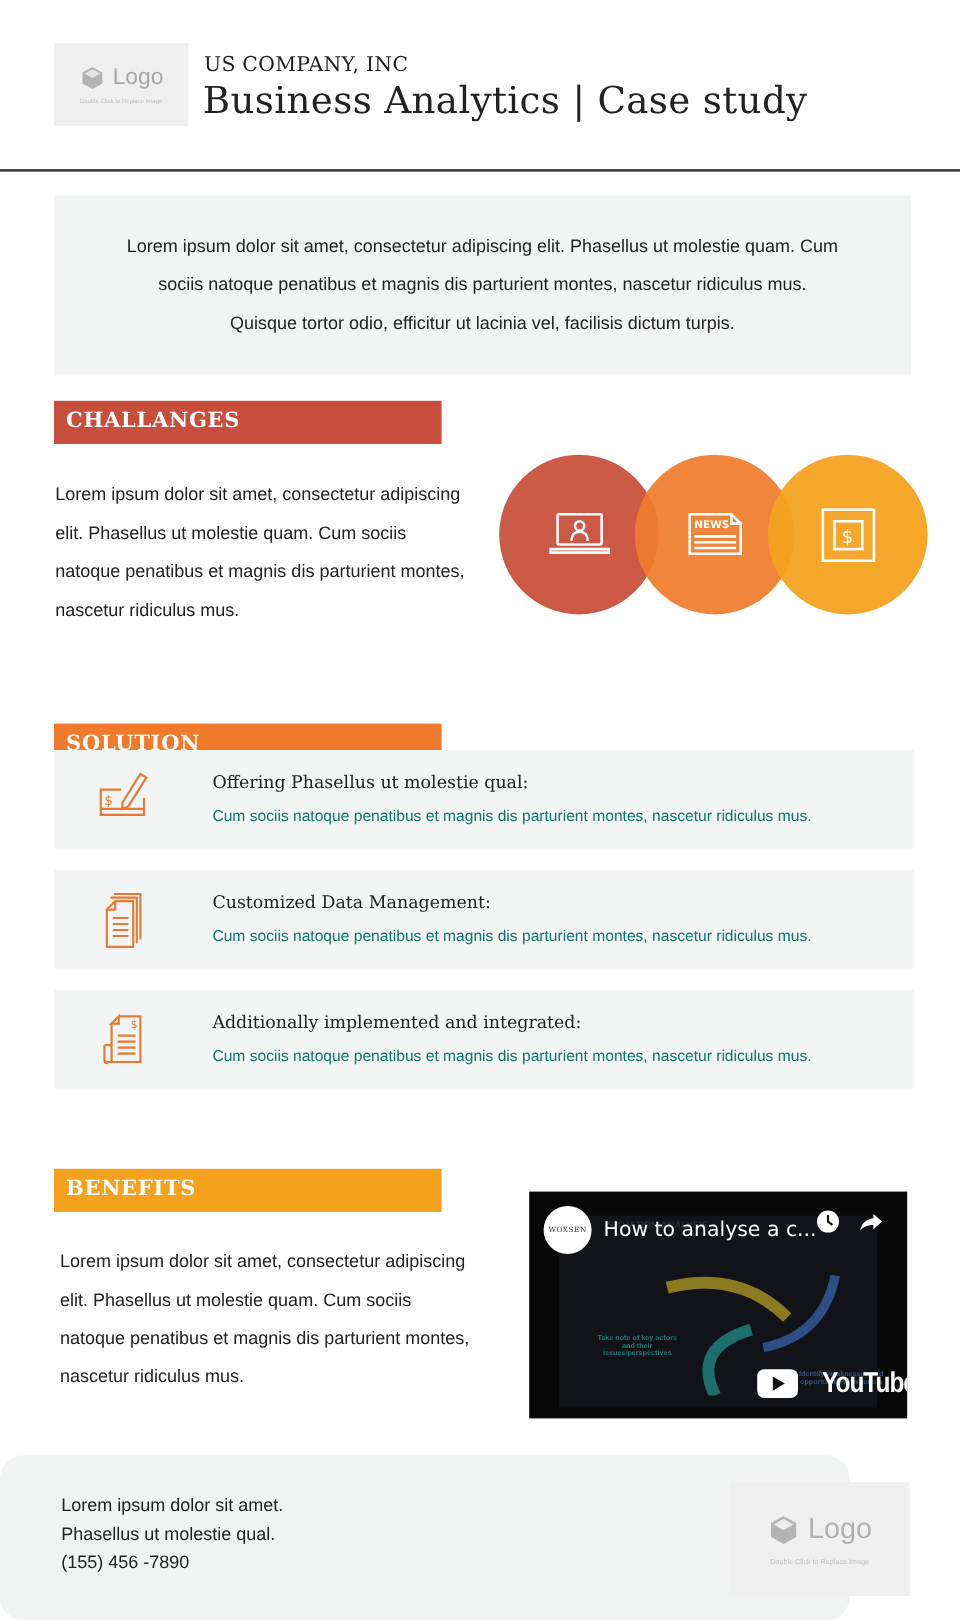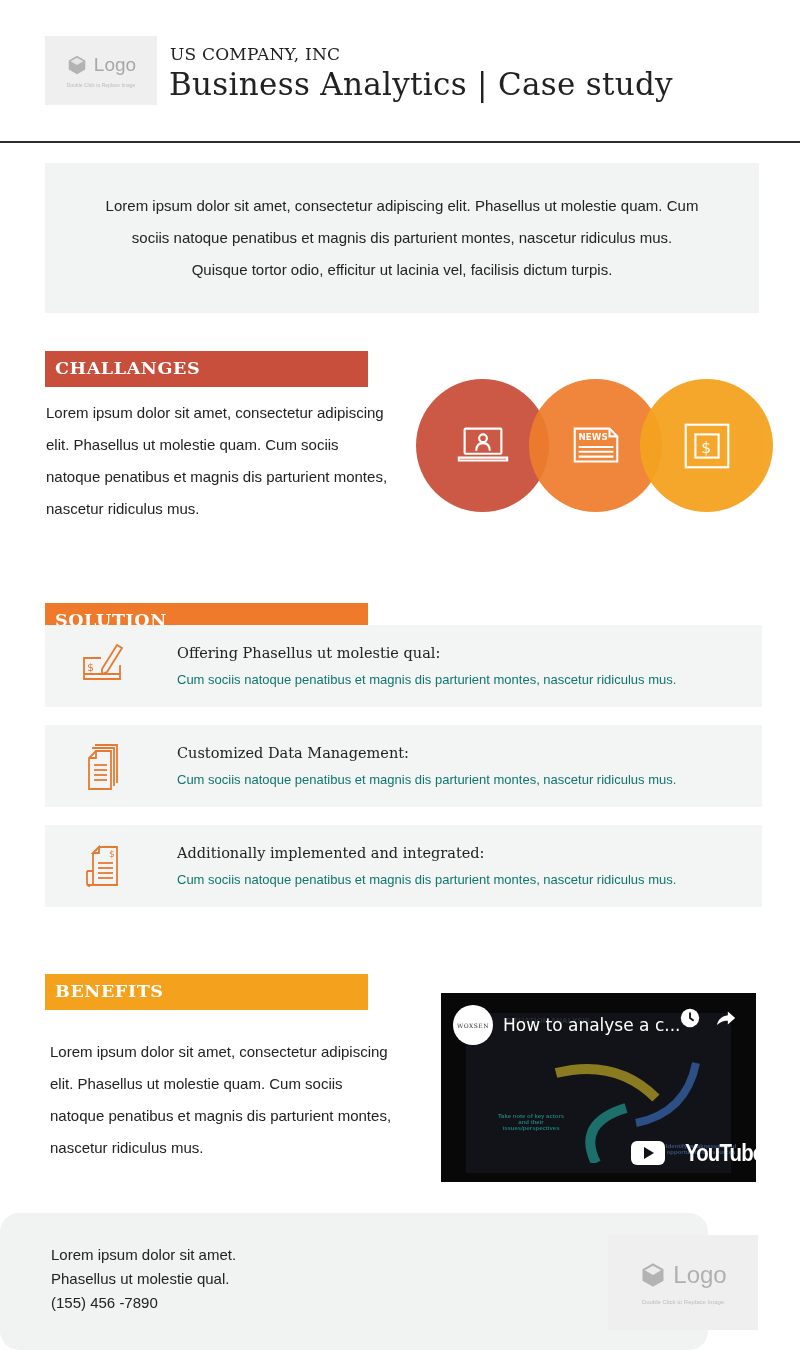--- a/index.html
+++ b/index.html
@@ -73,21 +73,21 @@
   <div class="logo-sub">Double Click to Replace Image</div>
 </div>
 <div class="abs company">US COMPANY, INC</div>
 <div class="abs title">Business Analytics | Case study</div>
 <div class="abs divider"></div>
 
 <div class="abs intro">
   <p>Lorem ipsum dolor sit amet, consectetur adipiscing elit. Phasellus ut molestie quam. Cum sociis natoque penatibus et magnis dis parturient montes, nascetur ridiculus mus. Quisque tortor odio, efficitur ut lacinia vel, facilisis dictum turpis.</p>
 </div>
 
-<div class="abs sec-head" style="top:351px;background:#c74f3c;">CHALLANGES</div>
+<div class="abs sec-head" style="top:334px;background:#c74f3c;">CHALLANGES</div>
 <div class="abs body-text" style="left:46px;top:397px;">Lorem ipsum dolor sit amet, consectetur adipiscing elit. Phasellus ut molestie quam. Cum sociis natoque penatibus et magnis dis parturient montes, nascetur ridiculus mus.</div>
 
 <div class="abs" style="left:416px;top:379px;width:360px;height:134px;">
   <div class="abs circle" style="left:0;top:0;background:#c9533f;opacity:0.96;">
     <svg viewBox="0 0 60 60" fill="none" stroke="#fff" stroke-width="2.2">
       <rect x="11" y="12" width="38" height="26" rx="1"></rect>
       <path d="M5 42 h50 v3 h-50 z"></path>
       <circle cx="30" cy="22" r="4"></circle>
       <path d="M23 35 c0-6 3-8 7-8 s7 2 7 8"></path>
     </svg>

